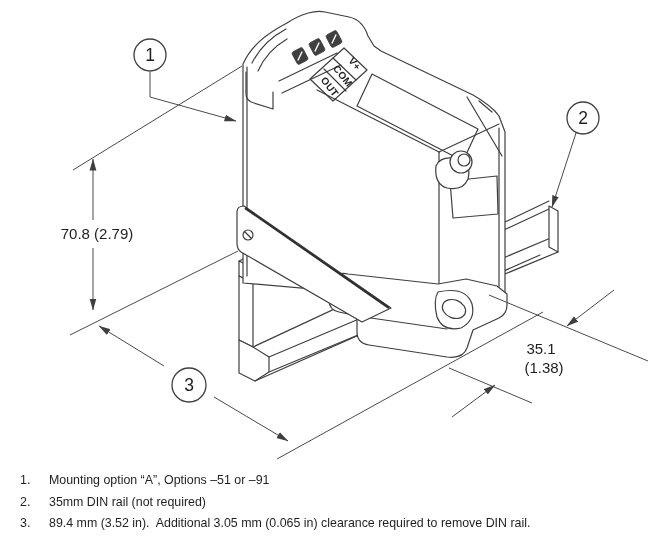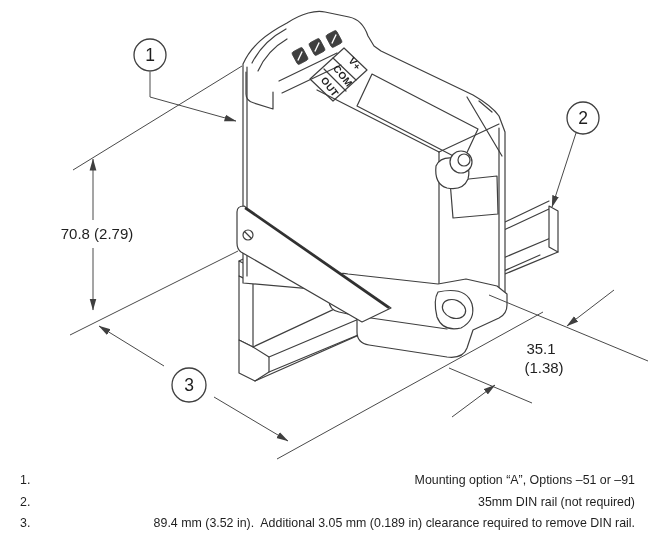--- a/index.html
+++ b/index.html
@@ -17,21 +17,21 @@
   svg text{fill:#1f1f1f;}
   .dimtxt{font-size:15px;}
   .callout-num{font-size:17.5px;}
   .termtxt{font-size:10px;font-weight:600;letter-spacing:.3px;}
   .footnotes{
     position:absolute;left:20px;top:470px;width:615px;
     font-size:12.4px;line-height:21.6px;
   }
   .fn-row{display:grid;grid-template-columns:29px 1fr;}
   .fn-num{text-align:left;}
-  .fn-text{white-space:pre-wrap;text-align:right;}
+  .fn-text{white-space:pre-wrap;}
 </style>
 </head>
 <body>
 
 <div class="stage">
 
   <svg width="650" height="539" viewBox="0 0 650 539">
     <defs>
       <marker id="arr" viewBox="0 0 12 8" refX="11.5" refY="4" markerWidth="12" markerHeight="8" markerUnits="userSpaceOnUse" orient="auto-start-reverse">
         <path d="M12,4 L0,0.6 L0,7.4 Z" fill="#3f3f3f"></path>
@@ -183,17 +183,17 @@
     <div class="fn-row">
       <span class="fn-num">1.</span>
       <span class="fn-text">Mounting option “A”, Options –51 or –91</span>
     </div>
     <div class="fn-row">
       <span class="fn-num">2.</span>
       <span class="fn-text">35mm DIN rail (not required)</span>
     </div>
     <div class="fn-row">
       <span class="fn-num">3.</span>
-      <span class="fn-text">89.4 mm (3.52 in).  Additional 3.05 mm (0.189 in) clearance required to remove DIN rail.</span>
+      <span class="fn-text">89.4 mm (3.52 in).  Additional 3.05 mm (0.065 in) clearance required to remove DIN rail.</span>
     </div>
   </div>
 
 </div>
 
 </body></html>

